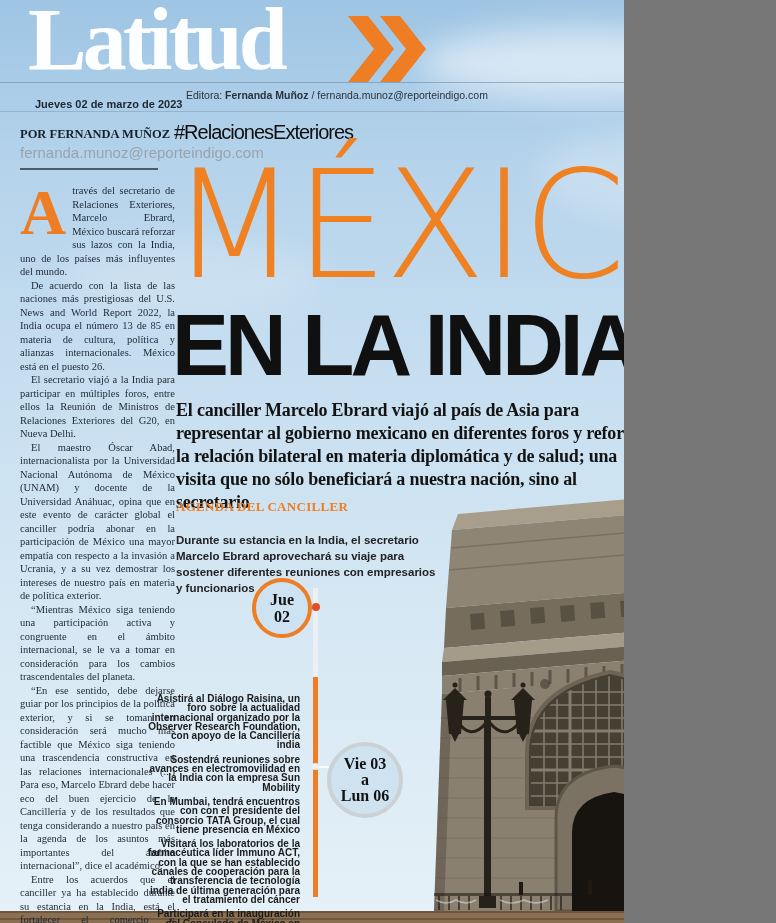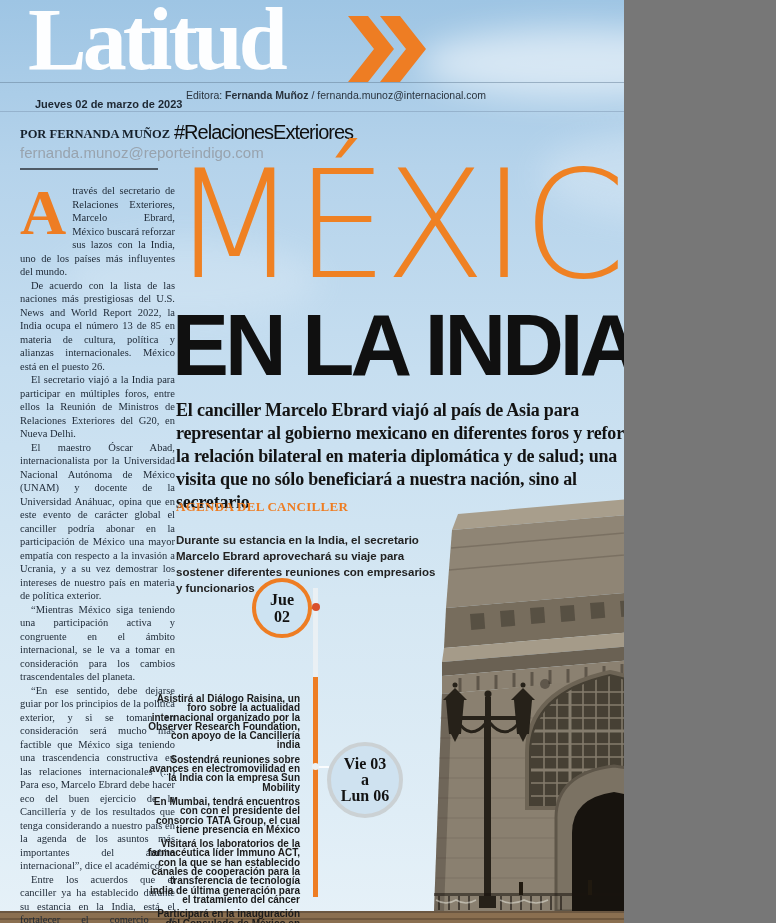--- a/index.html
+++ b/index.html
@@ -198,21 +198,21 @@
     </g>
   </svg>
 
   <div class="abs logo">Latitud</div>
   <svg class="abs" style="left:348px;top:16px;" width="80" height="66" viewBox="0 0 80 66">
     <polygon points="0,0 20,0 46,33 20,66 0,66 26,33" fill="#EE7D23"></polygon>
     <polygon points="32,0 52,0 78,33 52,66 32,66 58,33" fill="#EE7D23"></polygon>
   </svg>
   <div class="abs rule1"></div>
   <div class="abs date">Jueves 02 de marzo de 2023</div>
-  <div class="abs editor"><span>Editora: </span><b>Fernanda Muñoz</b><span> / fernanda.munoz@internacional.com</span></div>
+  <div class="abs editor"><span>Editora: </span><b>Fernanda Muñoz</b><span> / fernanda.munoz@reporteindigo.com</span></div>
   <div class="abs rule2"></div>
 
   <div class="abs byline-author">POR FERNANDA MUÑOZ</div>
   <div class="abs byline-email">fernanda.munoz@reporteindigo.com</div>
   <div class="abs byline-rule"></div>
 
   <div class="abs hashtag">#RelacionesExteriores</div>
   <div class="abs hl1">MÉXICO</div>
   <div class="abs hl2">EN LA INDIA</div>
   <div class="abs deck">El canciller Marcelo Ebrard viajó al país de Asia para representar al gobierno mexicano en diferentes foros y reforzar la relación bilateral en materia diplomática y de salud; una visita que no sólo beneficiará a nuestra nación, sino al secretario</div>

